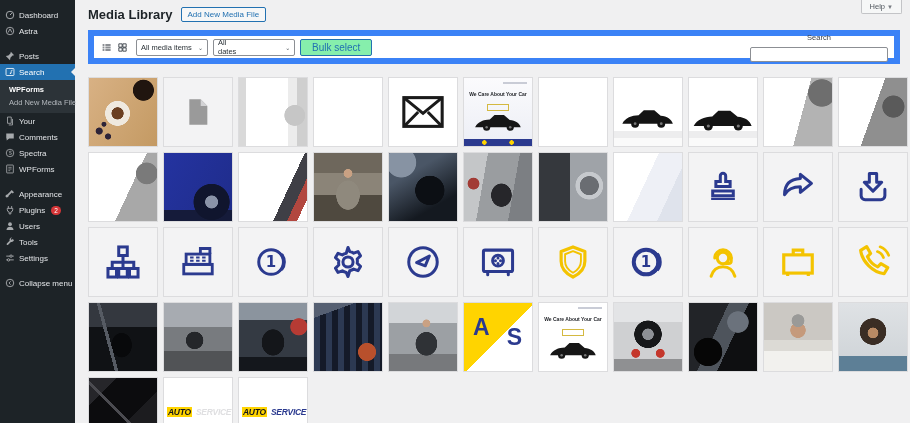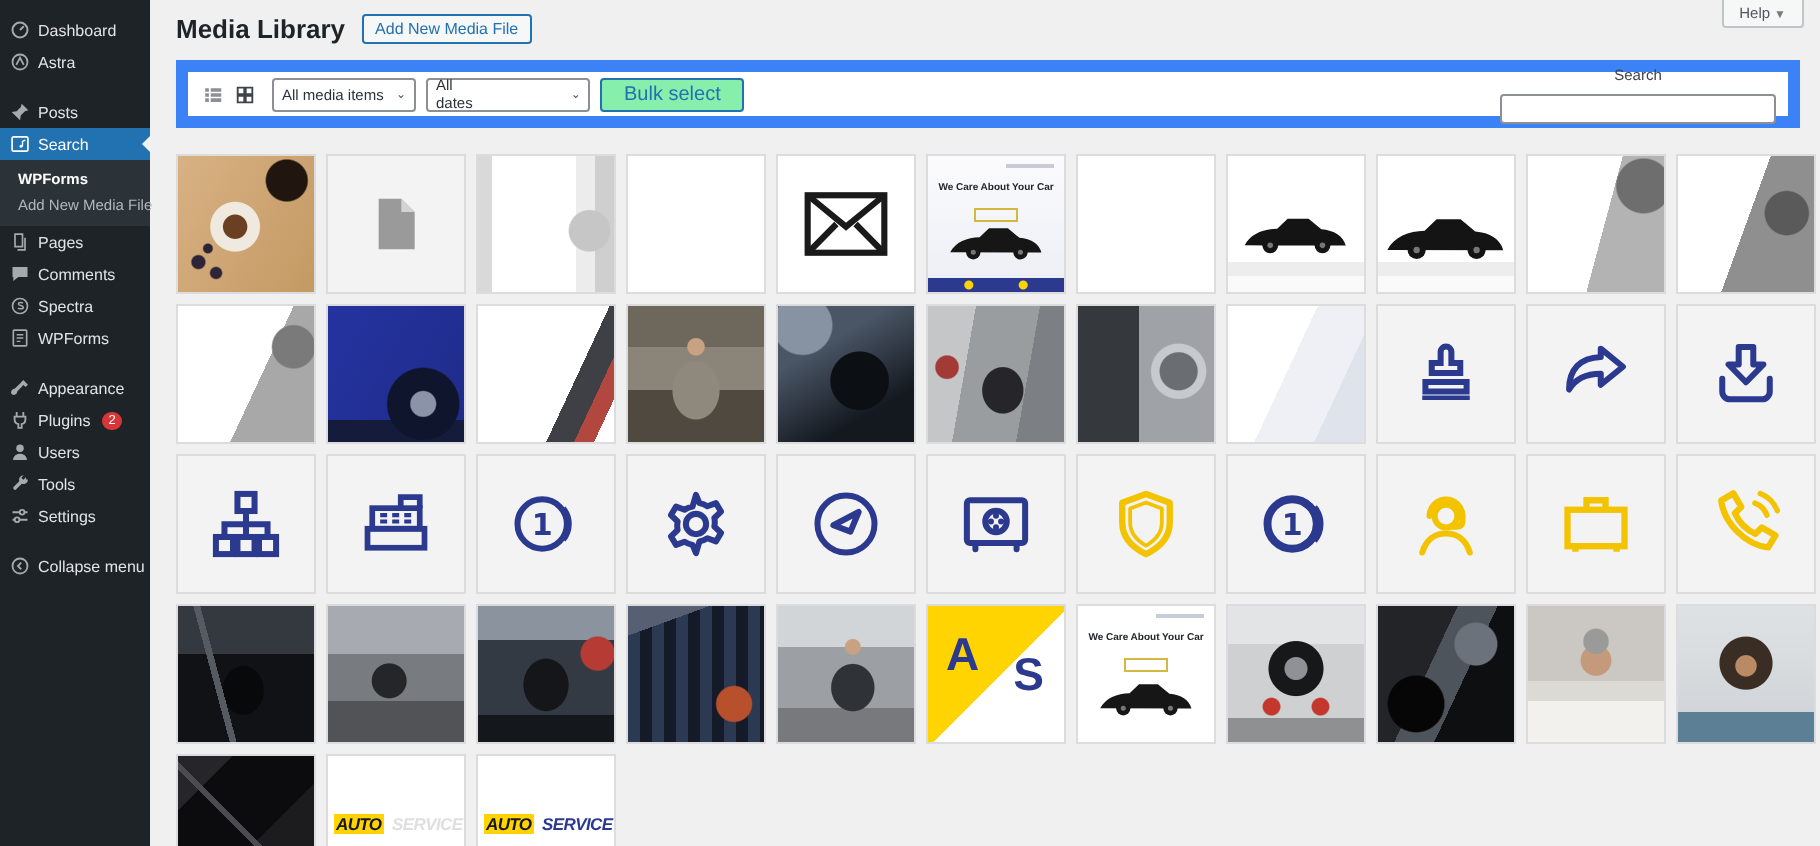--- a/index.html
+++ b/index.html
@@ -224,21 +224,21 @@
             <div class="submenu-item current">WPForms</div>
             <div class="submenu-item">Add New Media File</div>
           </div>
           <div class="menu-item">
             <span class="mi-icon">
               <svg viewBox="0 0 24 24" fill="none" stroke="currentColor" stroke-width="2">
                 <path d="M6 2.5h9v15H6z"></path>
                 <path d="M18 7v14.5H9"></path>
               </svg>
             </span>
-            <span class="mi-label">Pages</span>
+            <span class="mi-label">Your</span>
           </div>
           <div class="menu-item">
             <span class="mi-icon">
               <svg viewBox="0 0 24 24" fill="currentColor">
                 <path d="M3 3.5h18v12H10l-6 5v-5H3z"></path>
               </svg>
             </span>
             <span class="mi-label">Comments</span>
           </div>
           <div class="menu-item">

